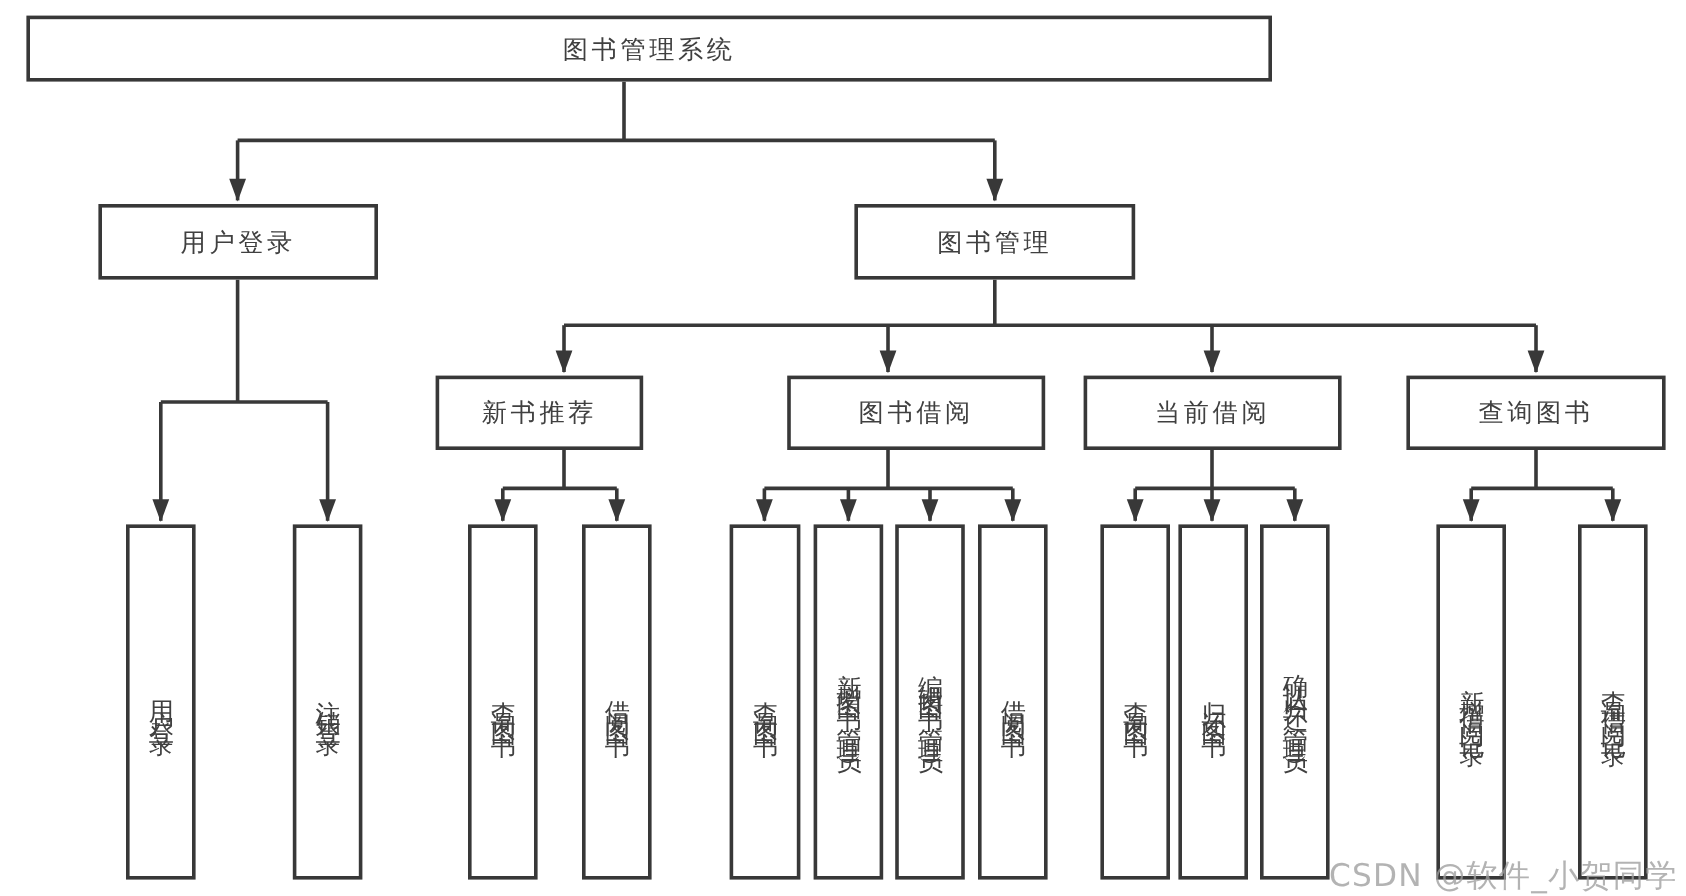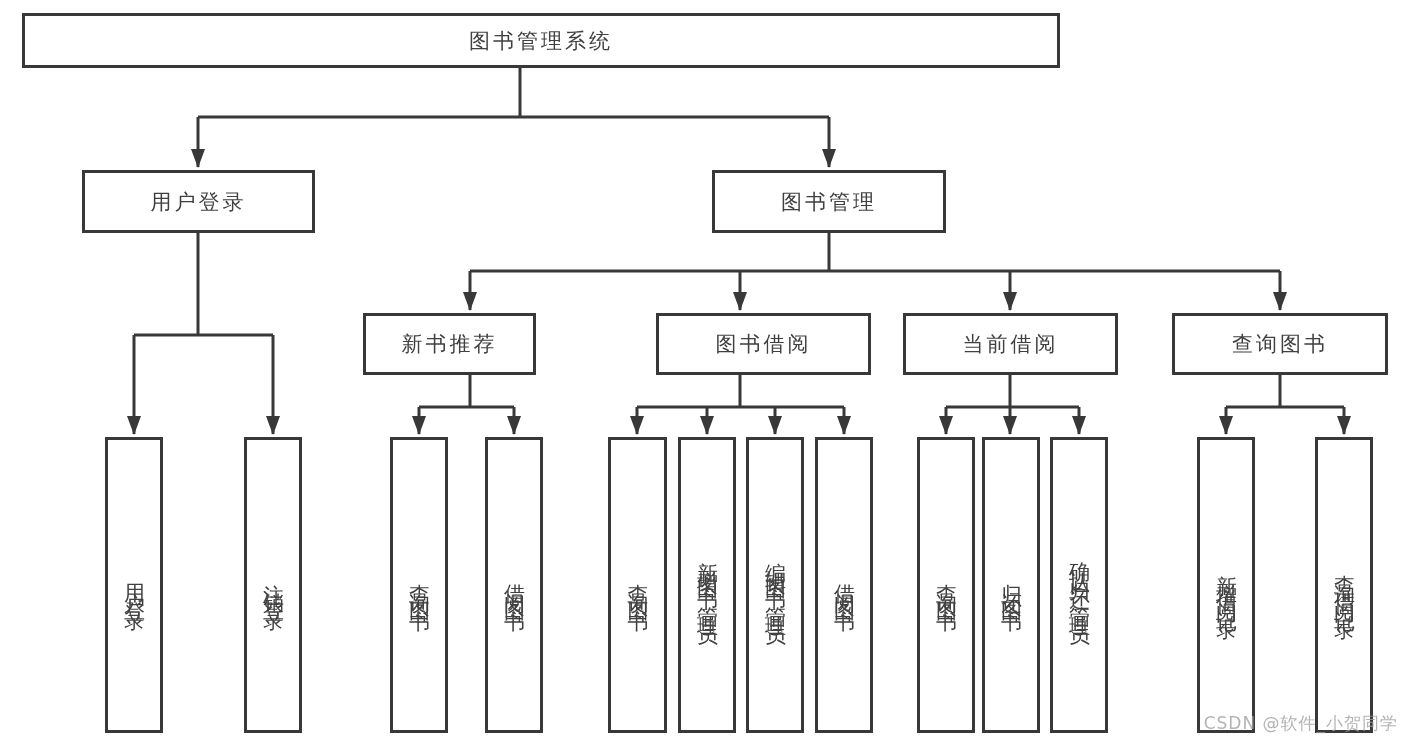--- a/index.html
+++ b/index.html
@@ -15,21 +15,21 @@
     color:#404040; font-size:21px; letter-spacing:3px;
     white-space:nowrap; text-align:center;
   }
   .node.v { letter-spacing:normal; }
   .node.v .lbl {
     writing-mode:vertical-rl; text-orientation:mixed;
     letter-spacing:9px; line-height:1;
   }
   .watermark {
     position:absolute; top:712px; right:7px;
-    color:rgba(158,158,158,0.78); font-size:17px; letter-spacing:1px;
+    color:rgba(158,158,158,0.78); font-size:26px; letter-spacing:1px;
     font-family:"DejaVu Sans","Liberation Sans",sans-serif;
   }
 </style>
 </head>
 <body>
 
 <div class="canvas">
 
   <svg class="wires" viewBox="0 0 1405 747" xmlns="http://www.w3.org/2000/svg">
     <defs>

